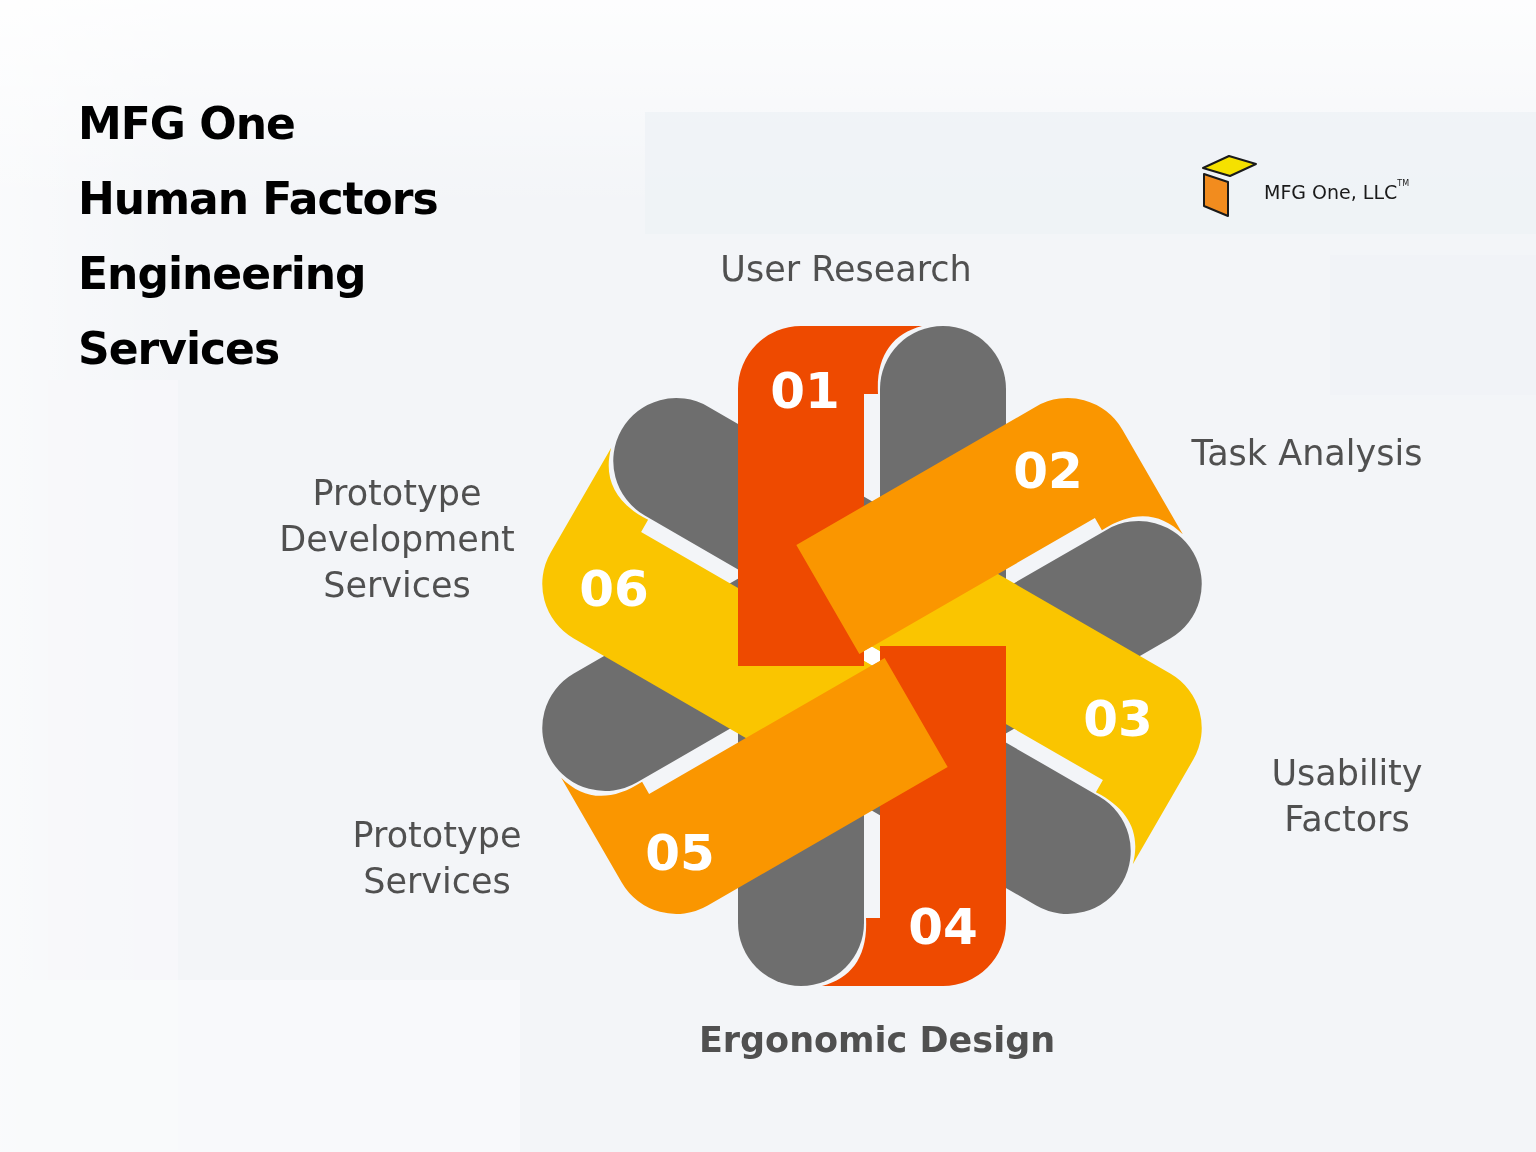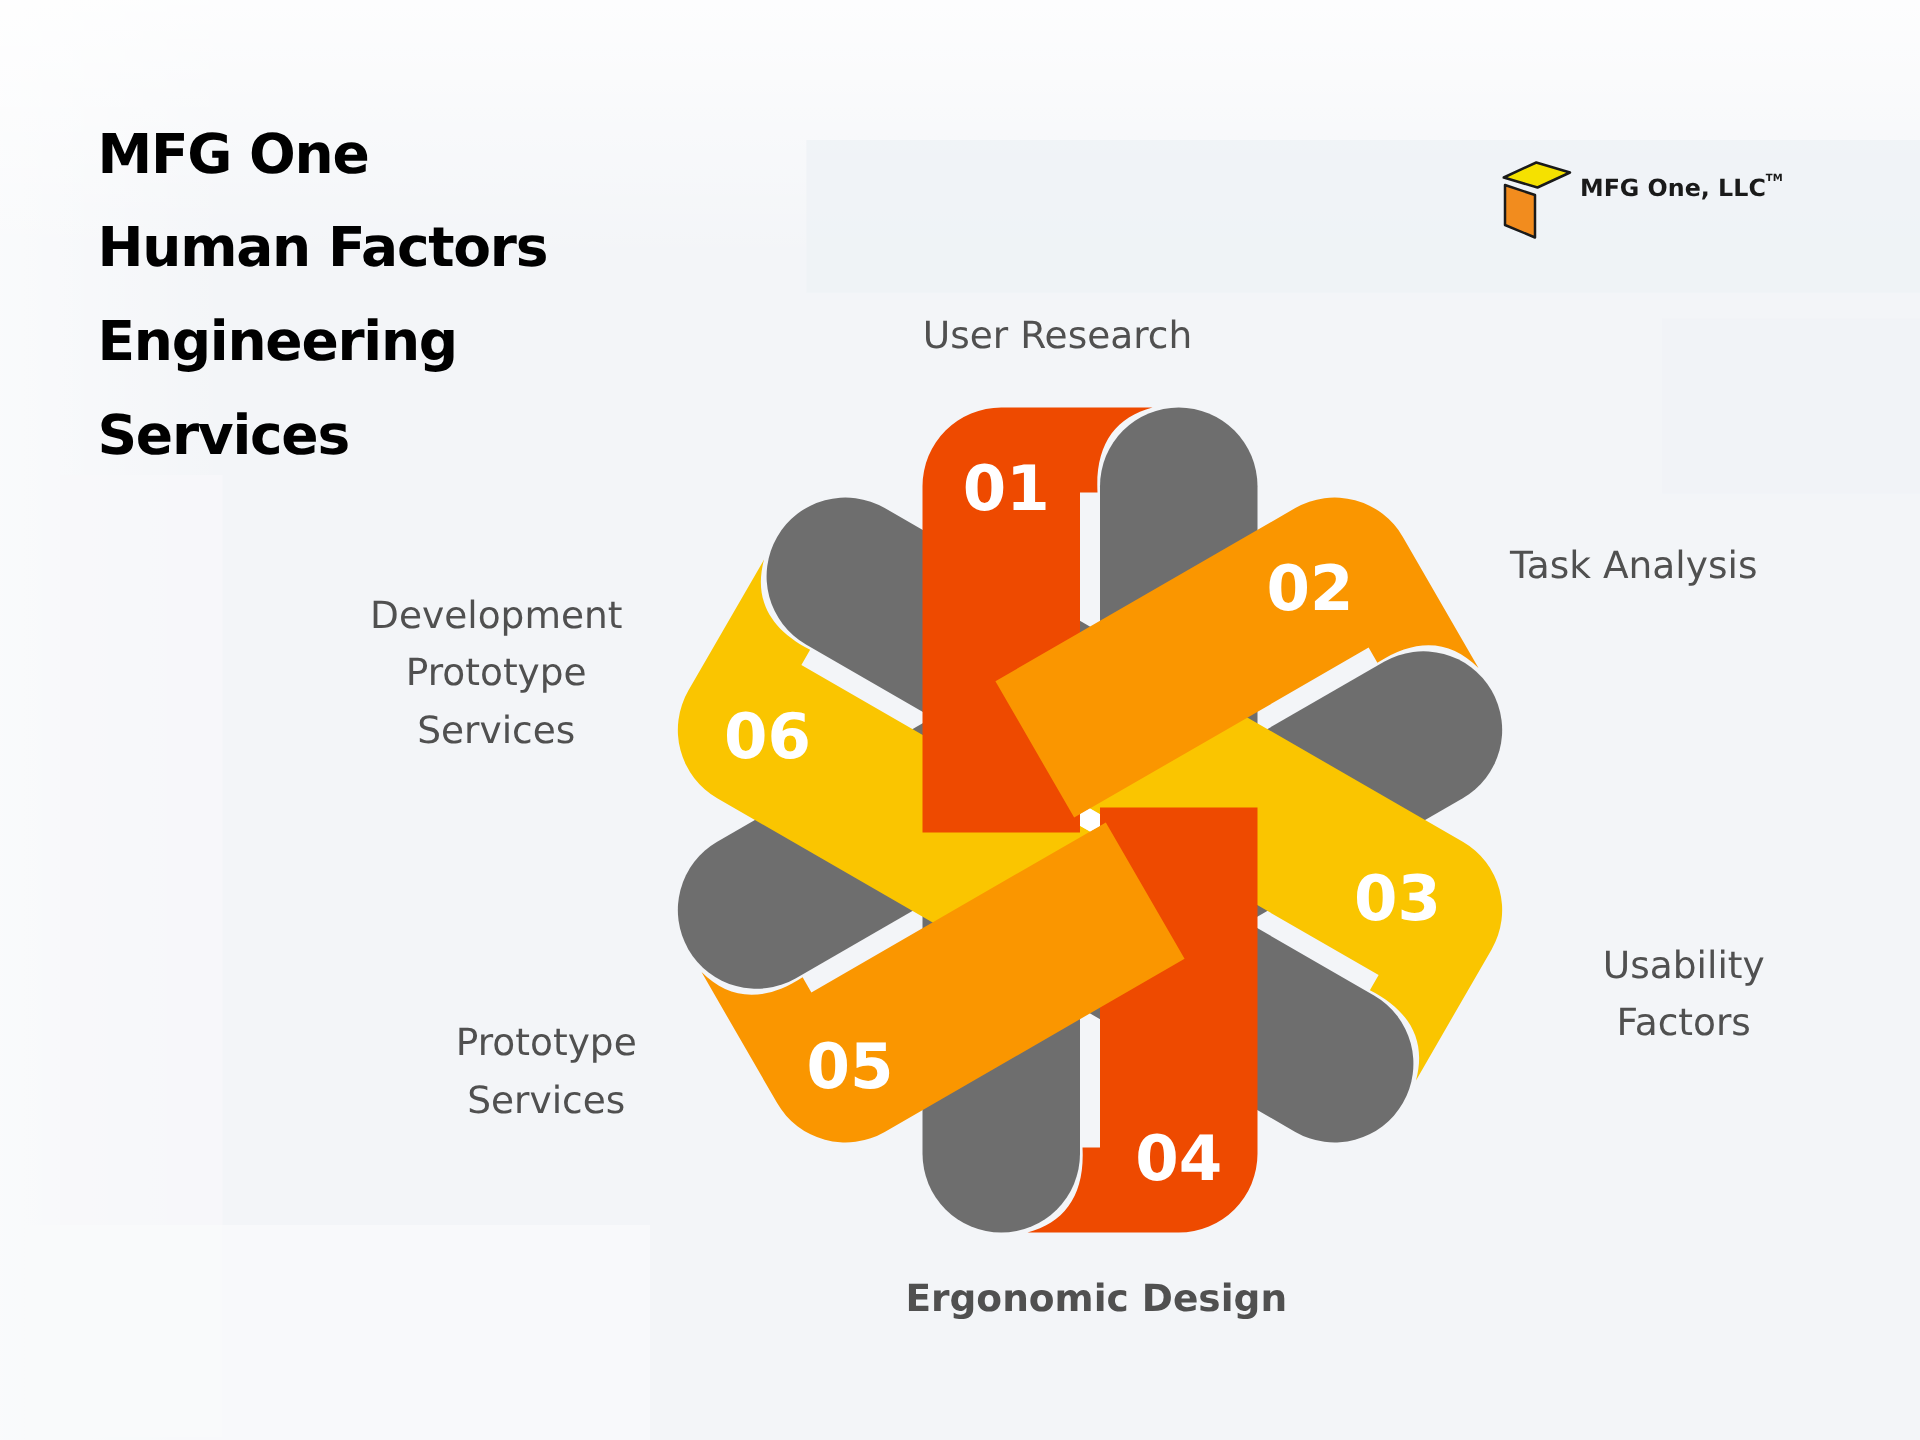--- a/index.html
+++ b/index.html
@@ -33,32 +33,32 @@
   }
   .title {
     position: absolute; left: 78px; top: 86px;
     font-family: "DejaVu Sans", sans-serif; font-weight: bold;
     font-size: 44px; line-height: 75px; color: #000;
     letter-spacing: -1px;
     margin: 0;
   }
   .title span { display: block; }
   .logo {
-    position: absolute; left: 1200px; top: 128px; height: 64px;
-    display: flex; align-items: flex-start; font-weight: bold;
+    position: absolute; left: 1200px; top: 154px; height: 64px;
+    display: flex; align-items: center;
   }
   .logo svg { display: block; }
   .logo-text {
     font-family: "DejaVu Sans", sans-serif; font-size: 19px; color: #1a1a1a;
     margin-left: 6px; margin-top: 12px; white-space: nowrap;
   }
   .logo-text sup { font-size: 8px; vertical-align: top; position: relative; top: -2px; }
   .label {
     position: absolute; font-family: "DejaVu Sans", sans-serif;
-    font-size: 30px; line-height: 46px; color: #505050; text-align: center;
+    font-size: 35px; line-height: 46px; color: #505050; text-align: center;
     white-space: nowrap;
   }
   .label span { display: block; }
   .diagram { position: absolute; left: 0; top: 0; }
   .num {
     font-family: "DejaVu Sans", sans-serif; font-weight: bold; font-size: 50px;
     fill: #ffffff;
   }
 </style>
 </head>
@@ -132,16 +132,16 @@
   <span>Factors</span>
 </div>
 <div class="label" style="left:877px; top:1017px; transform:translateX(-50%);font-weight:bold;">
   <span>Ergonomic Design</span>
 </div>
 <div class="label" style="left:437px; top:812px; transform:translateX(-50%);">
   <span>Prototype</span>
   <span>Services</span>
 </div>
 <div class="label" style="left:397px; top:470px; transform:translateX(-50%);">
+  <span>Prototype</span>
   <span>Development</span>
-  <span>Prototype</span>
   <span>Services</span>
 </div>
 
 </body></html>

